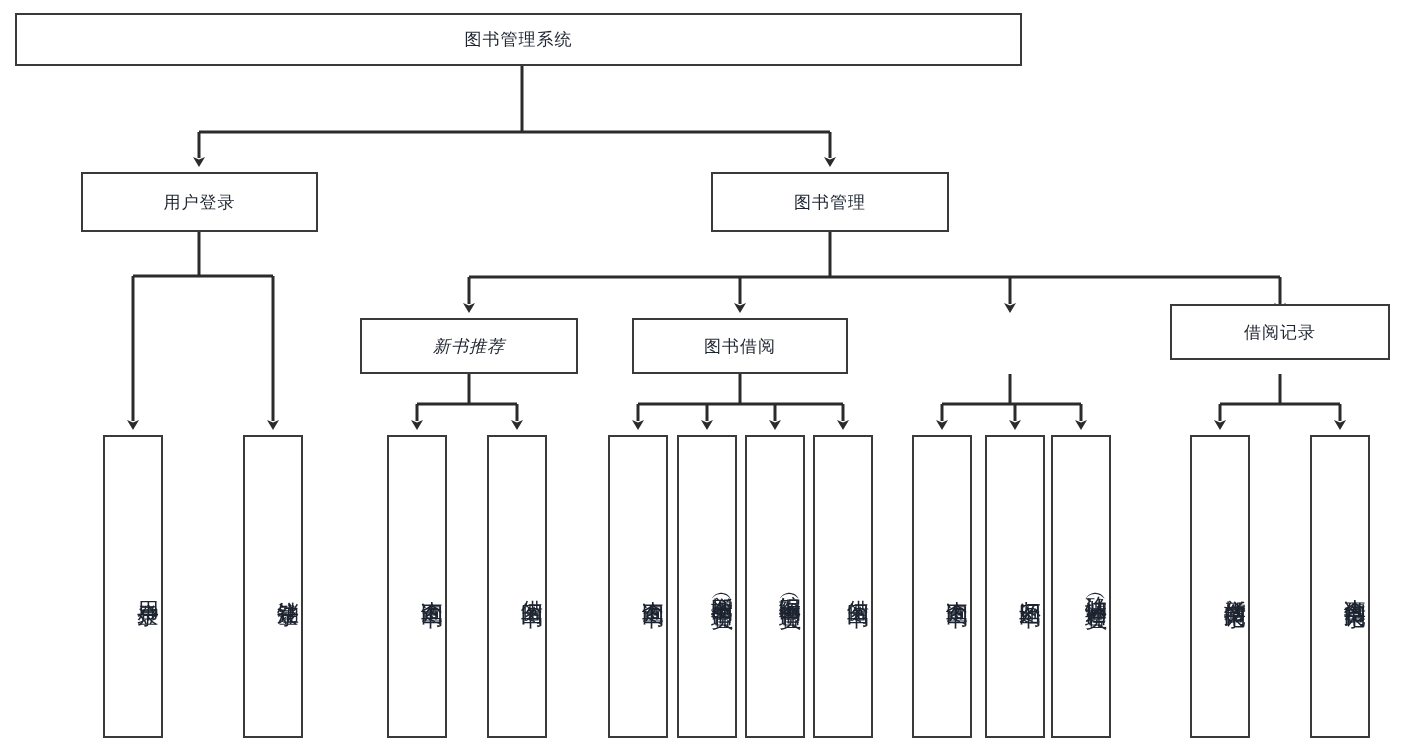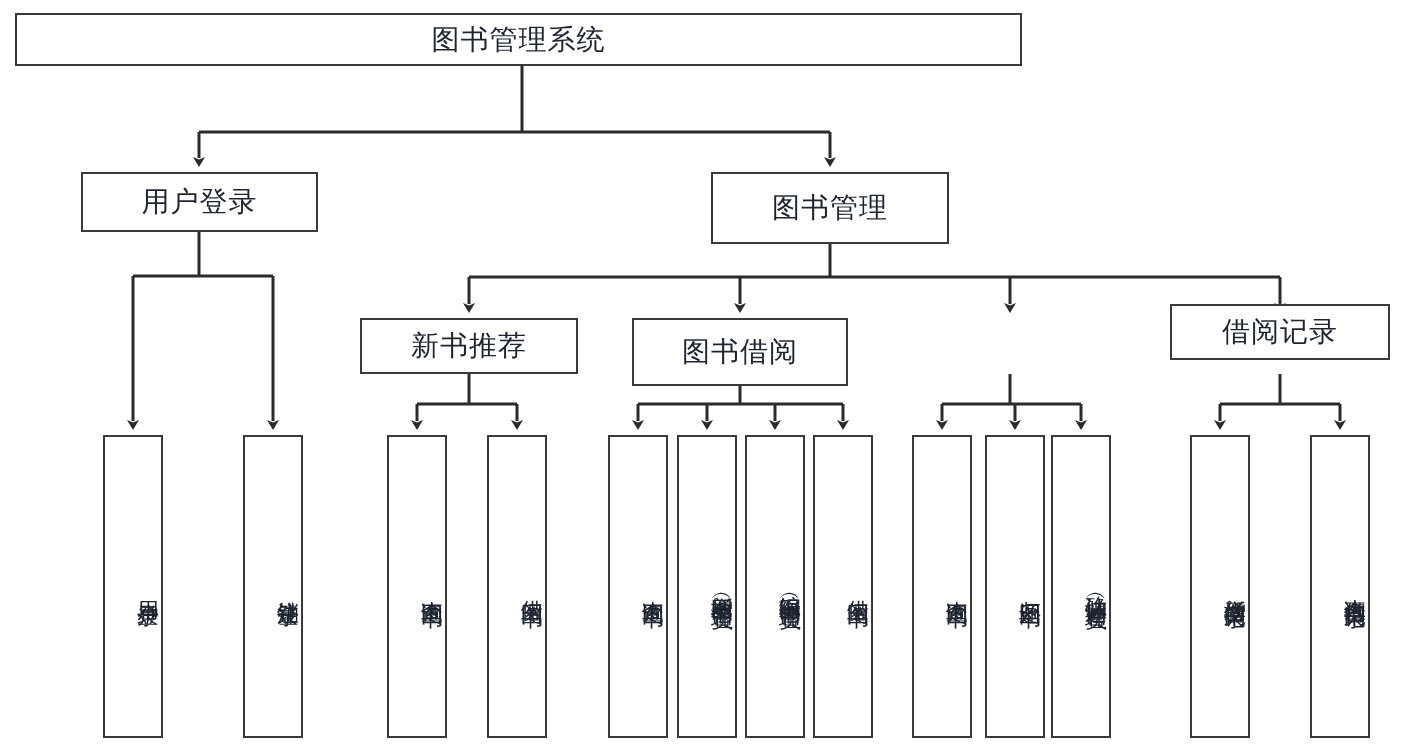--- a/index.html
+++ b/index.html
@@ -1,21 +1,21 @@
 <!DOCTYPE html>
 <html><head>
 <meta charset="utf-8">
 <style>
   html,body{margin:0;padding:0;background:#ffffff;}
   body{font-family:"DejaVu Sans","Liberation Sans",sans-serif;}
   #stage{position:relative;width:1405px;height:747px;background:#ffffff;overflow:hidden;}
   #stage svg{position:absolute;left:0;top:0;width:1405px;height:747px;}
   .node{position:absolute;box-sizing:border-box;border:2.5px solid #3a3a3a;background:#ffffff;
         display:flex;align-items:center;justify-content:center;color:#1d2430;}
-  .node.h{font-size:28px;letter-spacing:1px;}
+  .node.h{font-size:17px;letter-spacing:1px;}
   .node.v{writing-mode:vertical-rl;text-orientation:upright;font-size:22px;line-height:1.22;
           letter-spacing:2px;padding-top:6px;padding-bottom:6px;align-items:flex-start;justify-content:center;}
   .node.v span{display:block;}
   .wm{position:absolute;color:#b9b9b9;font-size:17px;letter-spacing:.5px;white-space:nowrap;}
 </style>
 </head>
 <body>
 
 <div id="stage">
 
@@ -69,28 +69,28 @@
     </g>
   </svg>
 
   <div class="node h" style="left:15px;top:13px;width:1007px;height:53px;">
     <span>图书管理系统</span>
   </div>
 
   <div class="node h" style="left:81px;top:172px;width:237px;height:60px;">
     <span>用户登录</span>
   </div>
-  <div class="node h" style="left:711px;top:172px;width:238px;height:72px;">
+  <div class="node h" style="left:711px;top:172px;width:238px;height:60px;">
     <span>图书管理</span>
   </div>
 
-  <div class="node h" style="left:360px;top:318px;width:218px;height:56px;">
+  <div class="node h" style="left:360px;top:318px;width:218px;height:56px;font-style:italic;">
     <span>新书推荐</span>
   </div>
-  <div class="node h" style="left:632px;top:318px;width:216px;height:68px;">
+  <div class="node h" style="left:632px;top:318px;width:216px;height:56px;">
     <span>图书借阅</span>
   </div>
   <div class="node h" style="left:1170px;top:304px;width:220px;height:56px;">
     <span>借阅记录</span>
   </div>
 
   <div class="node v" style="left:103px;top:435px;width:60px;height:303px;">
     <span>用户登录</span>
   </div>
   <div class="node v" style="left:243px;top:435px;width:60px;height:303px;">

